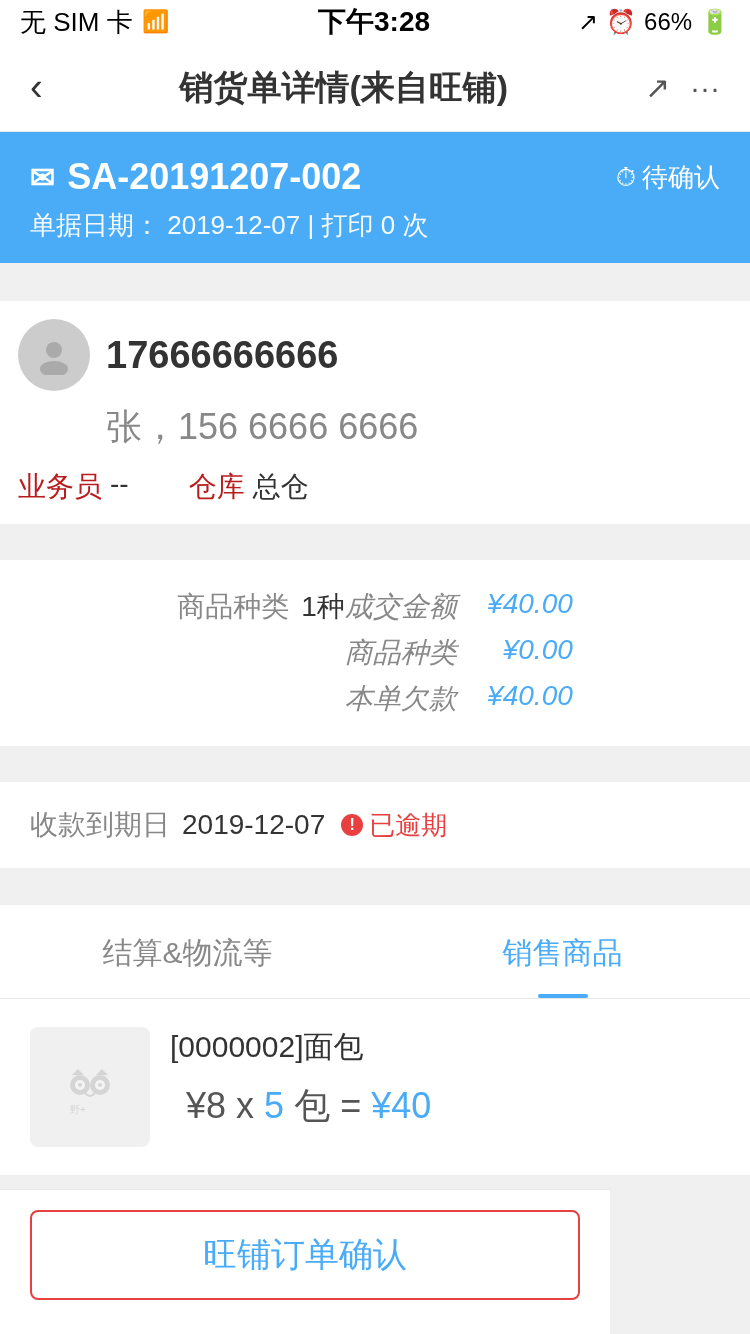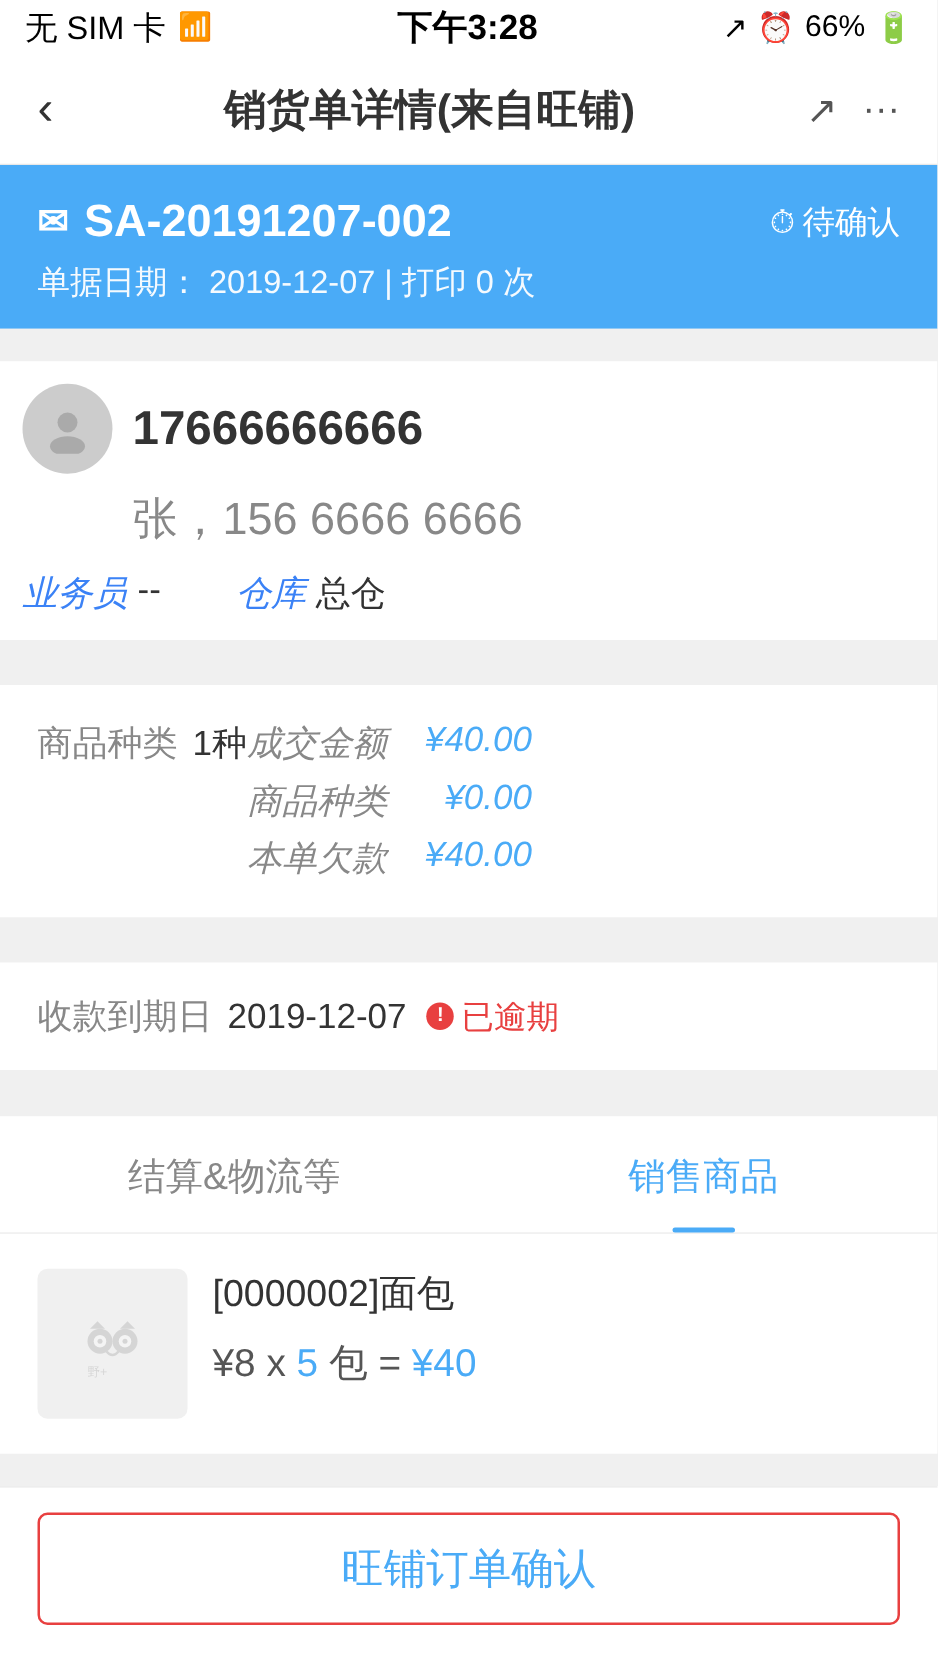--- a/index.html
+++ b/index.html
@@ -71,21 +71,21 @@
       gap: 6px;
       font-size: 26px;
       color: #fff;
     }
     .order-meta { font-size: 26px; color: #fff; opacity: 0.95; }
 
     
     .customer-section {
       background: #fff;
       padding: 18px;
-      margin-top: 8px;
+      margin-top: 20px;
     }
     .customer-header {
       display: flex;
       align-items: center;
       gap: 16px;
       margin-bottom: 12px;
     }
     .customer-avatar {
       width: 72px;
       height: 72px;
@@ -102,31 +102,31 @@
     .customer-sub { font-size: 36px; color: #888; margin-bottom: 16px; padding-left: 88px; }
     .customer-meta {
       display: flex;
       gap: 60px;
       font-size: 28px;
       color: #555;
       padding-left: 0;
       margin-top: 8px;
     }
     .customer-meta-item { display: flex; gap: 8px; }
-    .customer-meta-label { color: #3b82f6; font-style: italic; }
+    .customer-meta-label { color: #b91c1c; }
     .customer-meta-value { color: #333; }
 
     
     .summary-section {
       background: #fff;
       padding: 28px 30px;
       margin-top: 18px;
       display: flex;
       align-items: flex-start;
-      justify-content: flex-start;
+      justify-content: center;
     }
     .summary-left { display: flex; align-items: center; gap: 12px; font-size: 28px; color: #555; }
     .summary-label { color: #888; }
     .summary-value { color: #333; font-weight: 500; }
     .summary-right { text-align: right; display: flex; flex-direction: column; gap: 8px; }
     .summary-row { display: flex; justify-content: flex-end; gap: 16px; font-size: 28px; font-style: italic; }
     .summary-row-label { color: #888; }
     .summary-row-amount { color: #4aabf7; font-weight: 500; min-width: 100px; text-align: right; }
 
     
@@ -221,37 +221,37 @@
       justify-content: center;
       overflow: hidden;
     }
     .product-thumb-owl {
       width: 80px;
       height: 60px;
       opacity: 0.3;
     }
     .product-info { flex: 1; }
     .product-name { font-size: 30px; color: #333; margin-bottom: 14px; }
-    .product-price { font-size: 31px; color: #555; }
+    .product-price { font-size: 36px; color: #555; margin-left: 16px; }
     .product-price .qty { color: #4aabf7; }
     .product-price .total { color: #4aabf7; font-weight: 500; }
 
     
     .empty-area {
       background: #f0f0f0;
       flex: 1;
       min-height: 300px;
     }
 
     
     .bottom-bar {
       position: fixed;
       bottom: 0;
       left: 0;
-      width: 750px;
+      width: 610px;
       background: #fff;
       padding: 20px 30px 34px;
       border-top: 1px solid #e8e8e8;
     }
     .confirm-button {
       width: 100%;
       height: 90px;
       border: 2px solid #e84040;
       border-radius: 8px;
       background: #fff;

